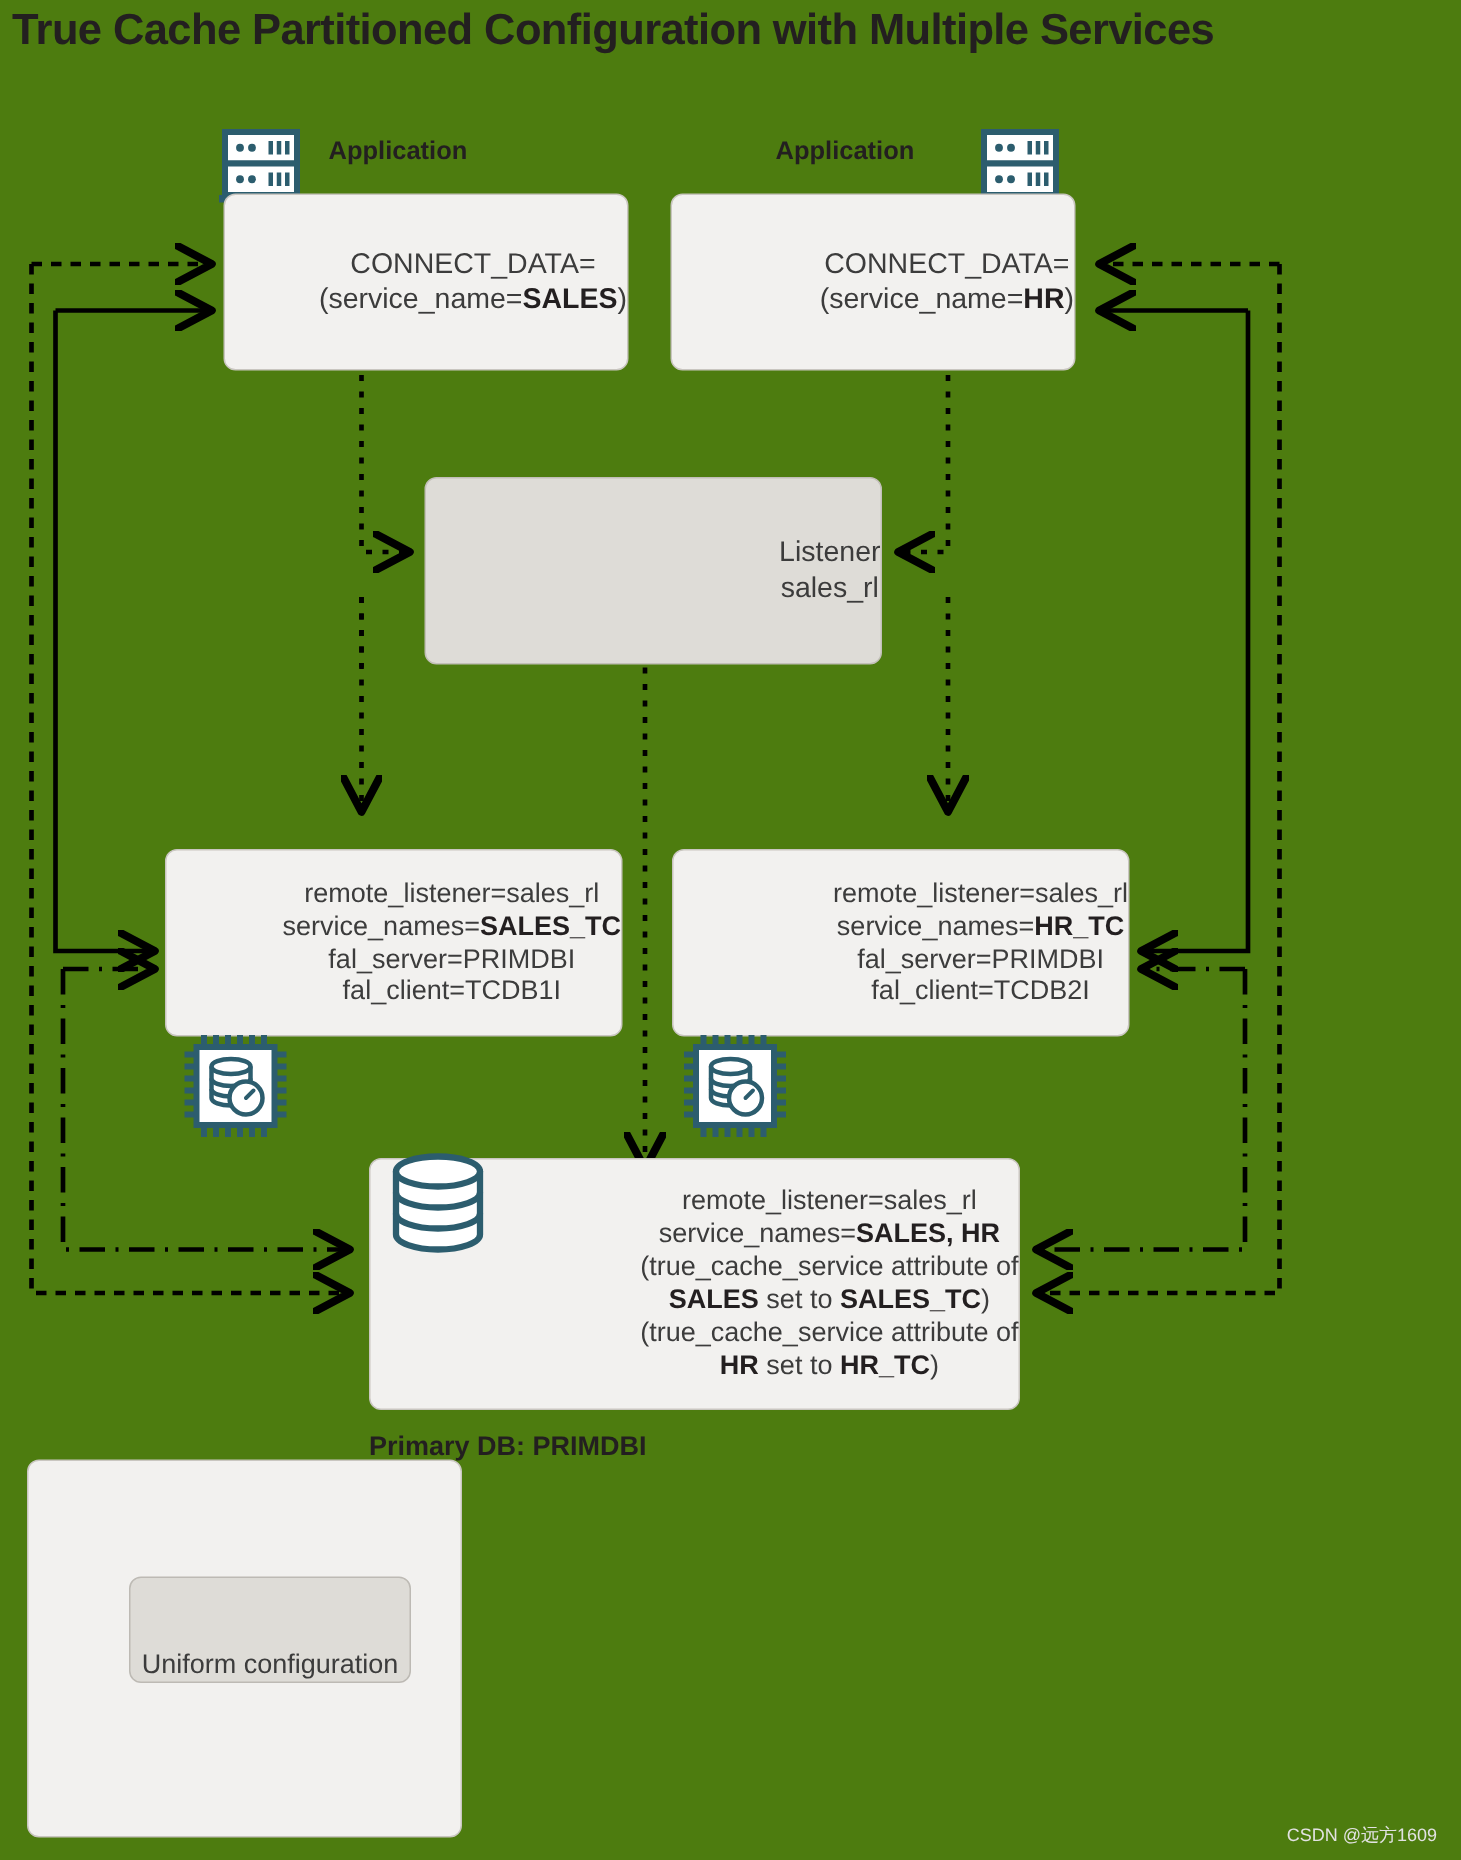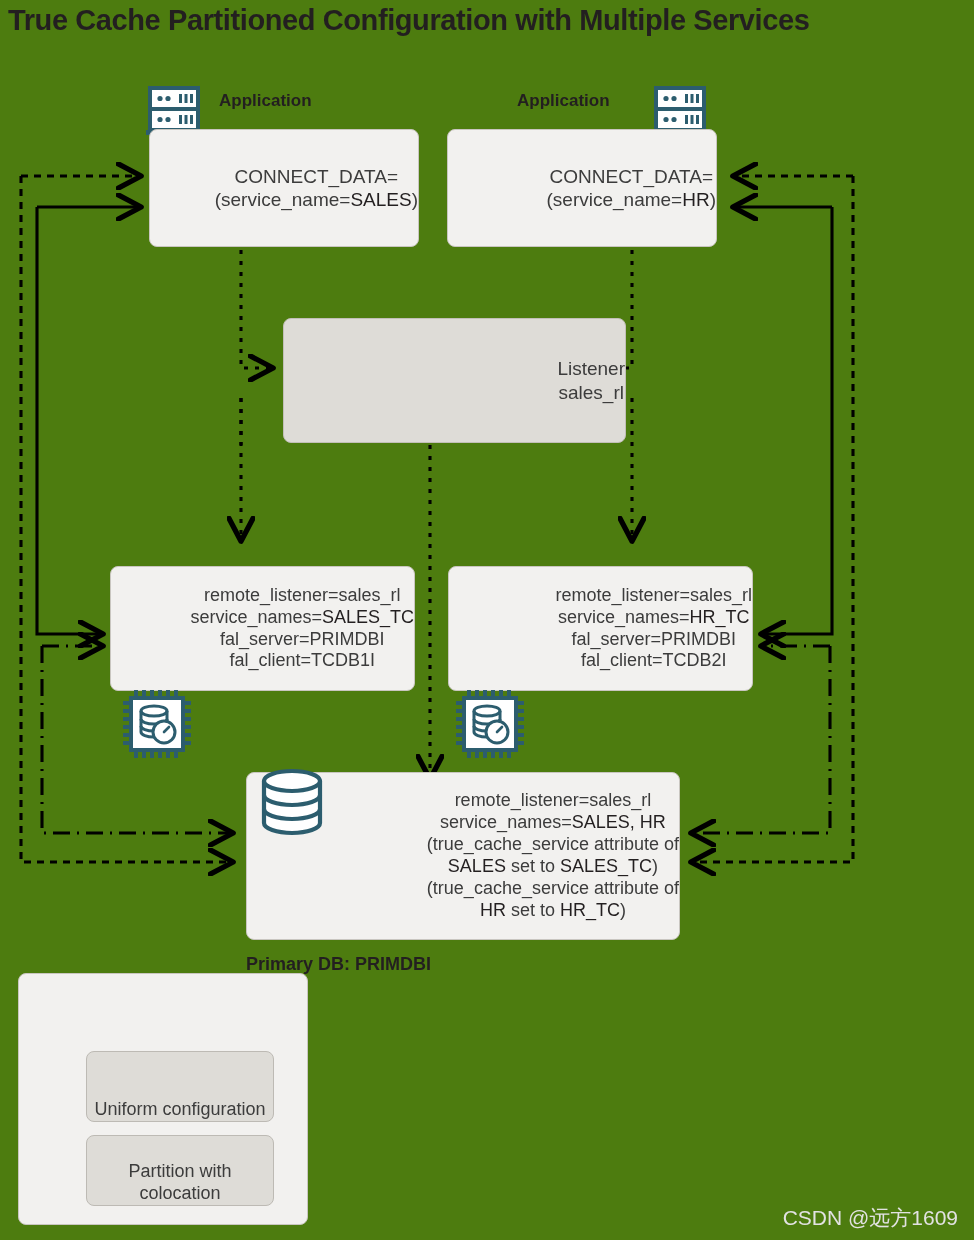--- a/index.html
+++ b/index.html
@@ -45,21 +45,21 @@
     align-items: center;
     justify-content: flex-end;
     text-align: center;
     line-height: 1.22;
     color: #3c3c3c;
   }
   .node.darker {
     background: #dedcd7;
     border-color: #c2bfb8;
   }
-  .node b { color: #231f20; font-weight: normal; }
+  .node b { color: #231f20; font-weight: bold; }
   .caption {
     position: absolute;
     text-align: left;
     font-size: 17px;
     font-weight: bold;
     color: #231f20;
     white-space: nowrap;
   }
   .caption.big { font-size: 18px; }
 
@@ -69,21 +69,21 @@
     width: 270px;
     height: 118px;
     font-size: 19px;
   }
   #app-sales-box { left: 149px; }
   #app-hr-box    { left: 447px; }
 
   #listener-box {
     left: 283px;
     top: 318px;
-    width: 343px;
+    width: 305px;
     height: 125px;
     font-size: 19px;
   }
 
   #tc1-box, #tc2-box {
     top: 566px;
     width: 305px;
     height: 125px;
     font-size: 18px;
   }
@@ -145,21 +145,21 @@
   #icon-server-sales { left: 146px; top: 86px; width: 58px; height: 56px; }
   #icon-server-hr    { left: 652px; top: 86px; width: 58px; height: 56px; }
   #icon-chip-tc1     { left: 122px; top: 689px; width: 70px; height: 70px; }
   #icon-chip-tc2     { left: 455px; top: 689px; width: 70px; height: 70px; }
   #icon-db-primary   { left: 258px; top: 768px; width: 68px; height: 68px; }
 
   #watermark {
     position: absolute;
     right: 16px;
     bottom: 8px;
-    font-size: 21px;
+    font-size: 12px;
     color: #e2e2e2;
     white-space: nowrap;
   }
 </style>
 </head>
 <body>
 
 <div id="page">
 
   <div class="title">True Cache Partitioned Configuration with Multiple Services</div>
@@ -384,20 +384,17 @@
       </g>
     </svg>
   </div>
 
   <div class="caption big" style="left:246px; top:954px; width:434px;">Primary DB: PRIMDBI</div>
 
   <div id="legend-box">
     <div class="legend-item" id="legend-item-0">
       <span>Uniform configuration</span>
     </div>
-    <div class="legend-item" id="legend-item-1">
-      <span>Partition with colocation</span>
-    </div>
   </div>
 
   <div id="watermark">CSDN @远方1609</div>
 
 </div>
 
 </body></html>

